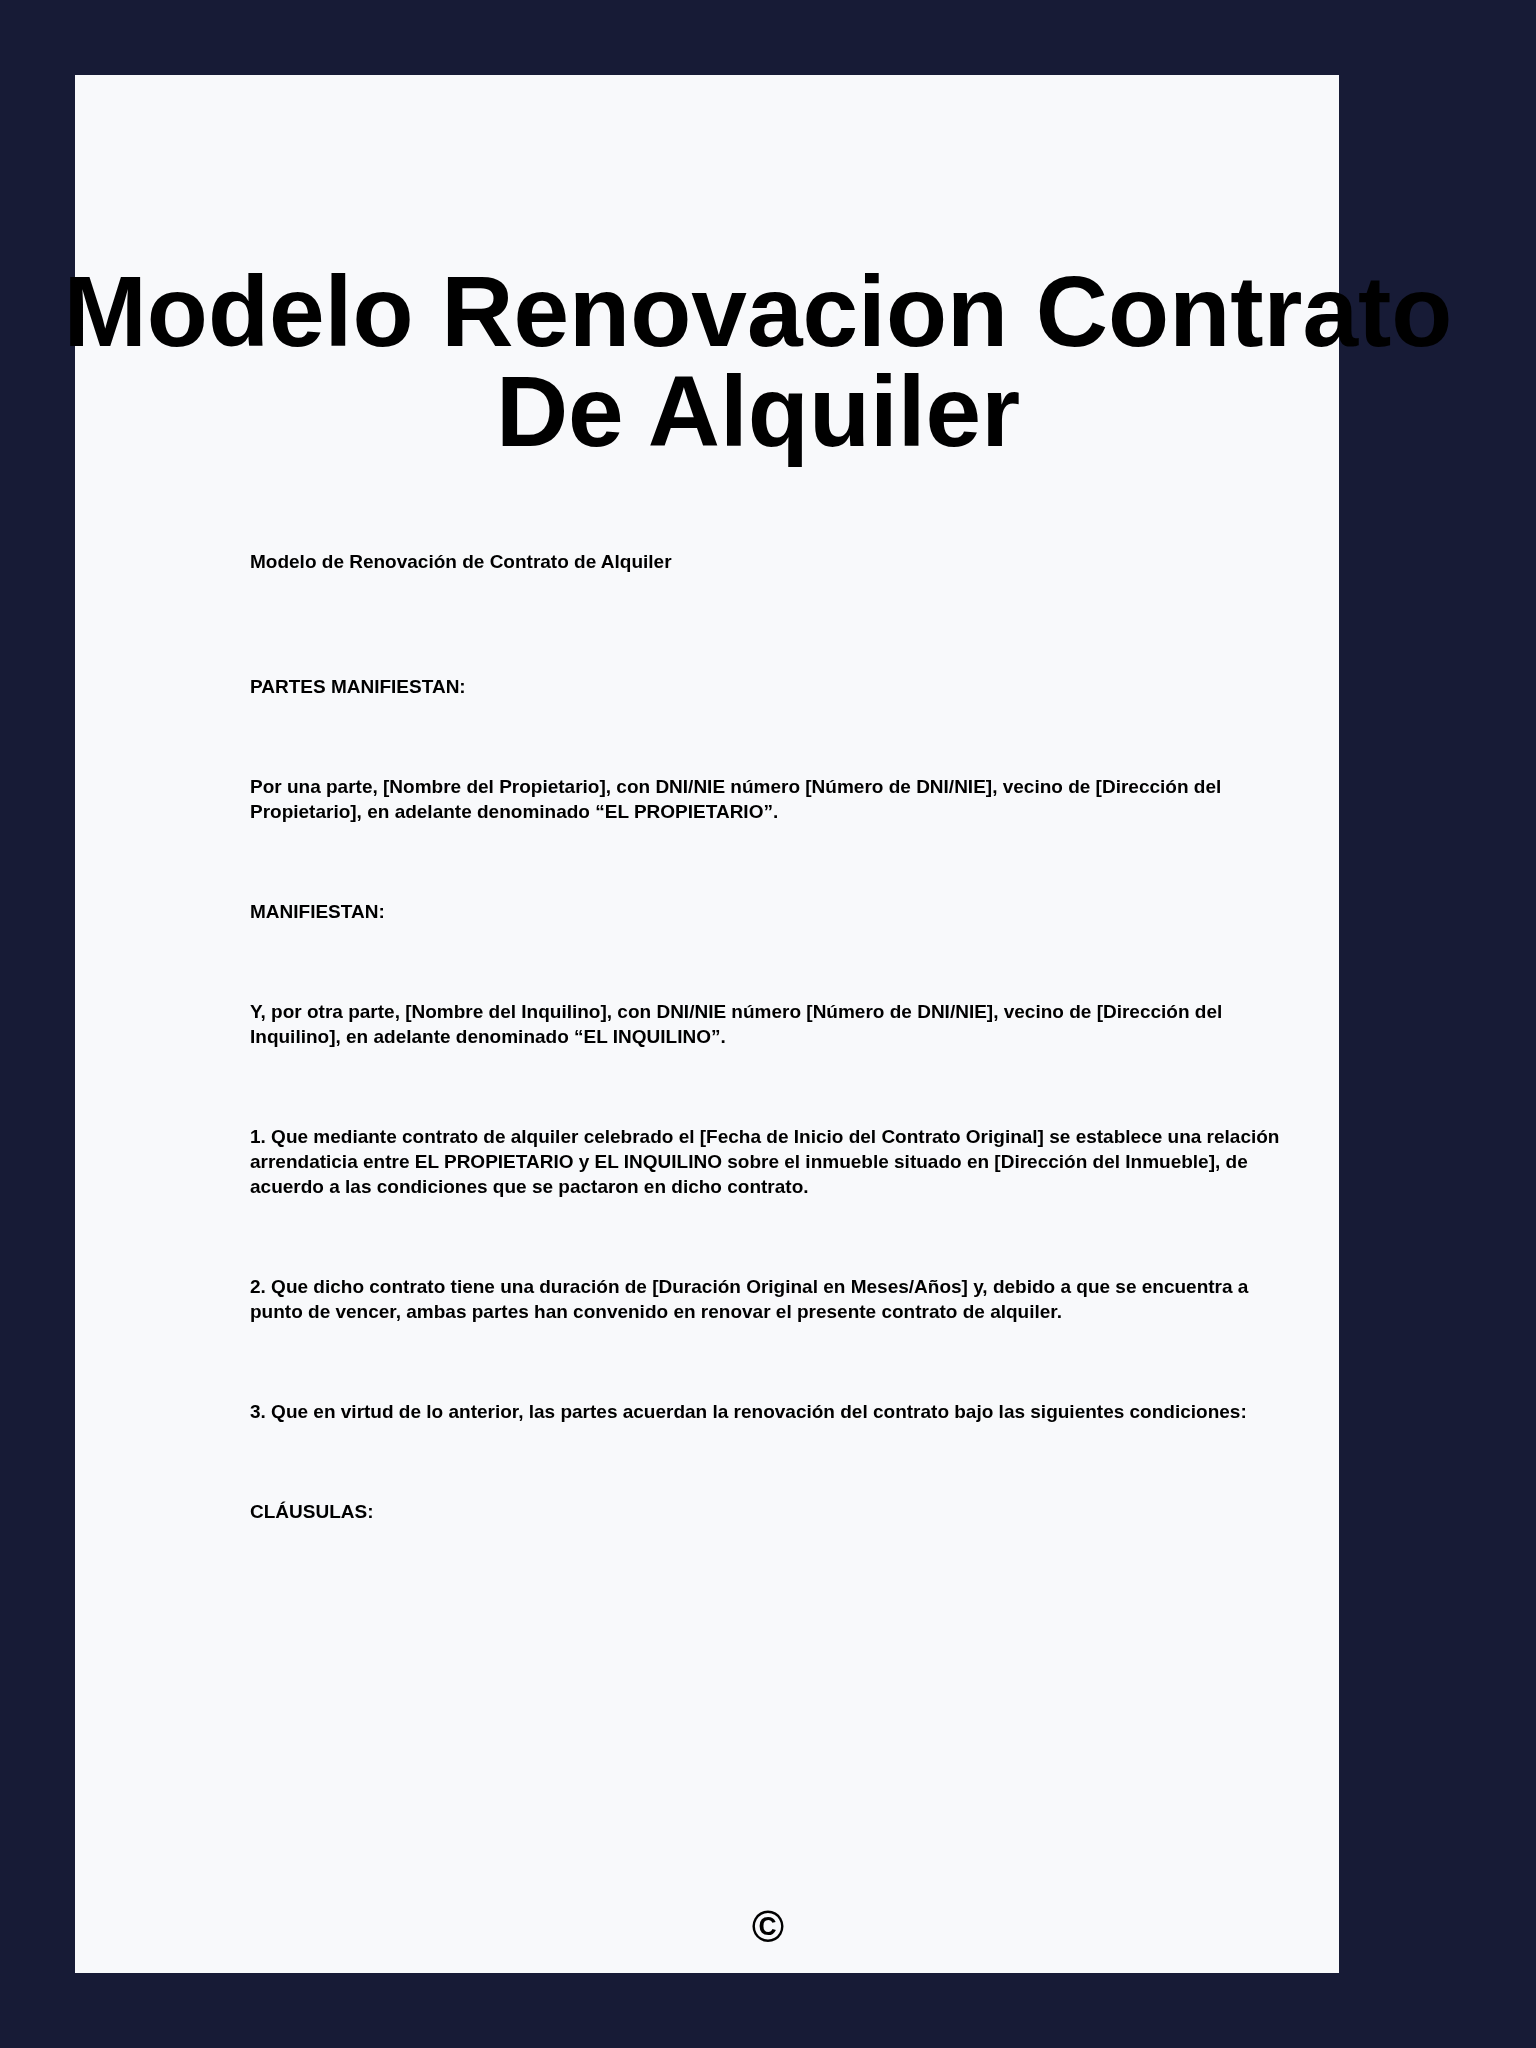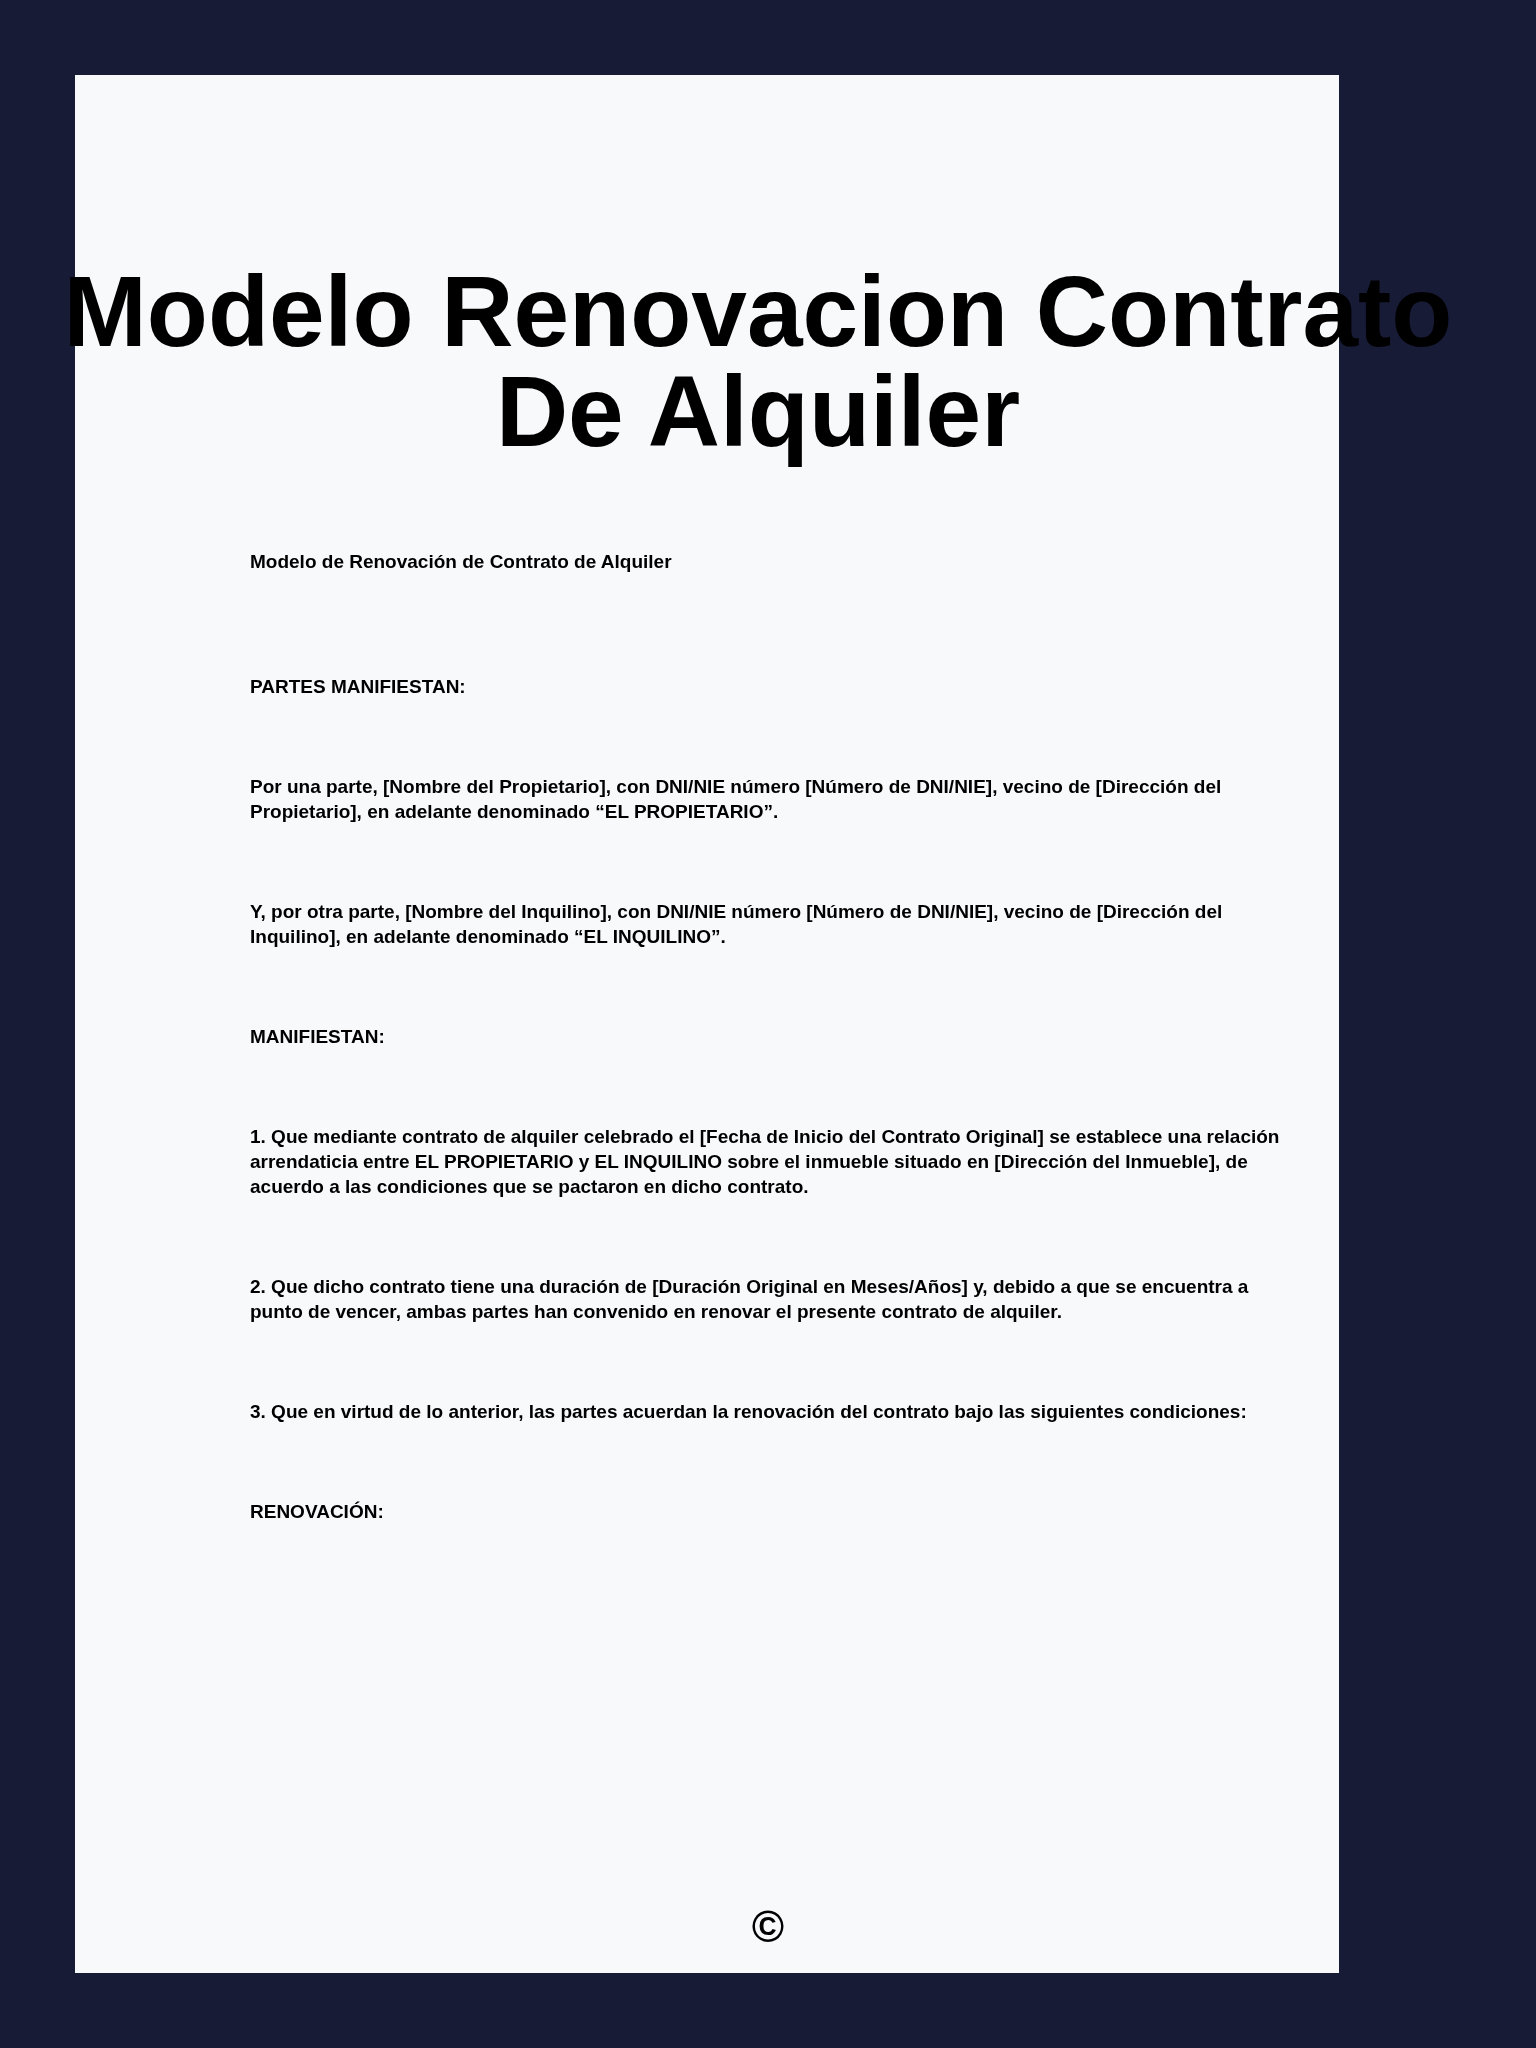--- a/index.html
+++ b/index.html
@@ -77,22 +77,22 @@
 <div class="page">
   <h1 class="doc-title">
     <span class="line">Modelo Renovacion Contrato</span>
     <span class="line">De Alquiler</span>
   </h1>
 
   <div class="doc-body">
     <p class="intro">Modelo de Renovación de Contrato de Alquiler</p>
     <p>PARTES MANIFIESTAN:</p>
     <p>Por una parte, [Nombre del Propietario], con DNI/NIE número [Número de DNI/NIE], vecino de [Dirección del Propietario], en adelante denominado “EL PROPIETARIO”.</p>
+    <p>MANIFIESTAN:</p>
     <p>Y, por otra parte, [Nombre del Inquilino], con DNI/NIE número [Número de DNI/NIE], vecino de [Dirección del Inquilino], en adelante denominado “EL INQUILINO”.</p>
-    <p>MANIFIESTAN:</p>
     <p>1. Que mediante contrato de alquiler celebrado el [Fecha de Inicio del Contrato Original] se establece una relación arrendaticia entre EL PROPIETARIO y EL INQUILINO sobre el inmueble situado en [Dirección del Inmueble], de acuerdo a las condiciones que se pactaron en dicho contrato.</p>
     <p>2. Que dicho contrato tiene una duración de [Duración Original en Meses/Años] y, debido a que se encuentra a punto de vencer, ambas partes han convenido en renovar el presente contrato de alquiler.</p>
     <p>3. Que en virtud de lo anterior, las partes acuerdan la renovación del contrato bajo las siguientes condiciones:</p>
-    <p>RENOVACIÓN:</p>
+    <p>CLÁUSULAS:</p>
   </div>
 
   <div class="copyright">©</div>
 </div>
 
 </body></html>

